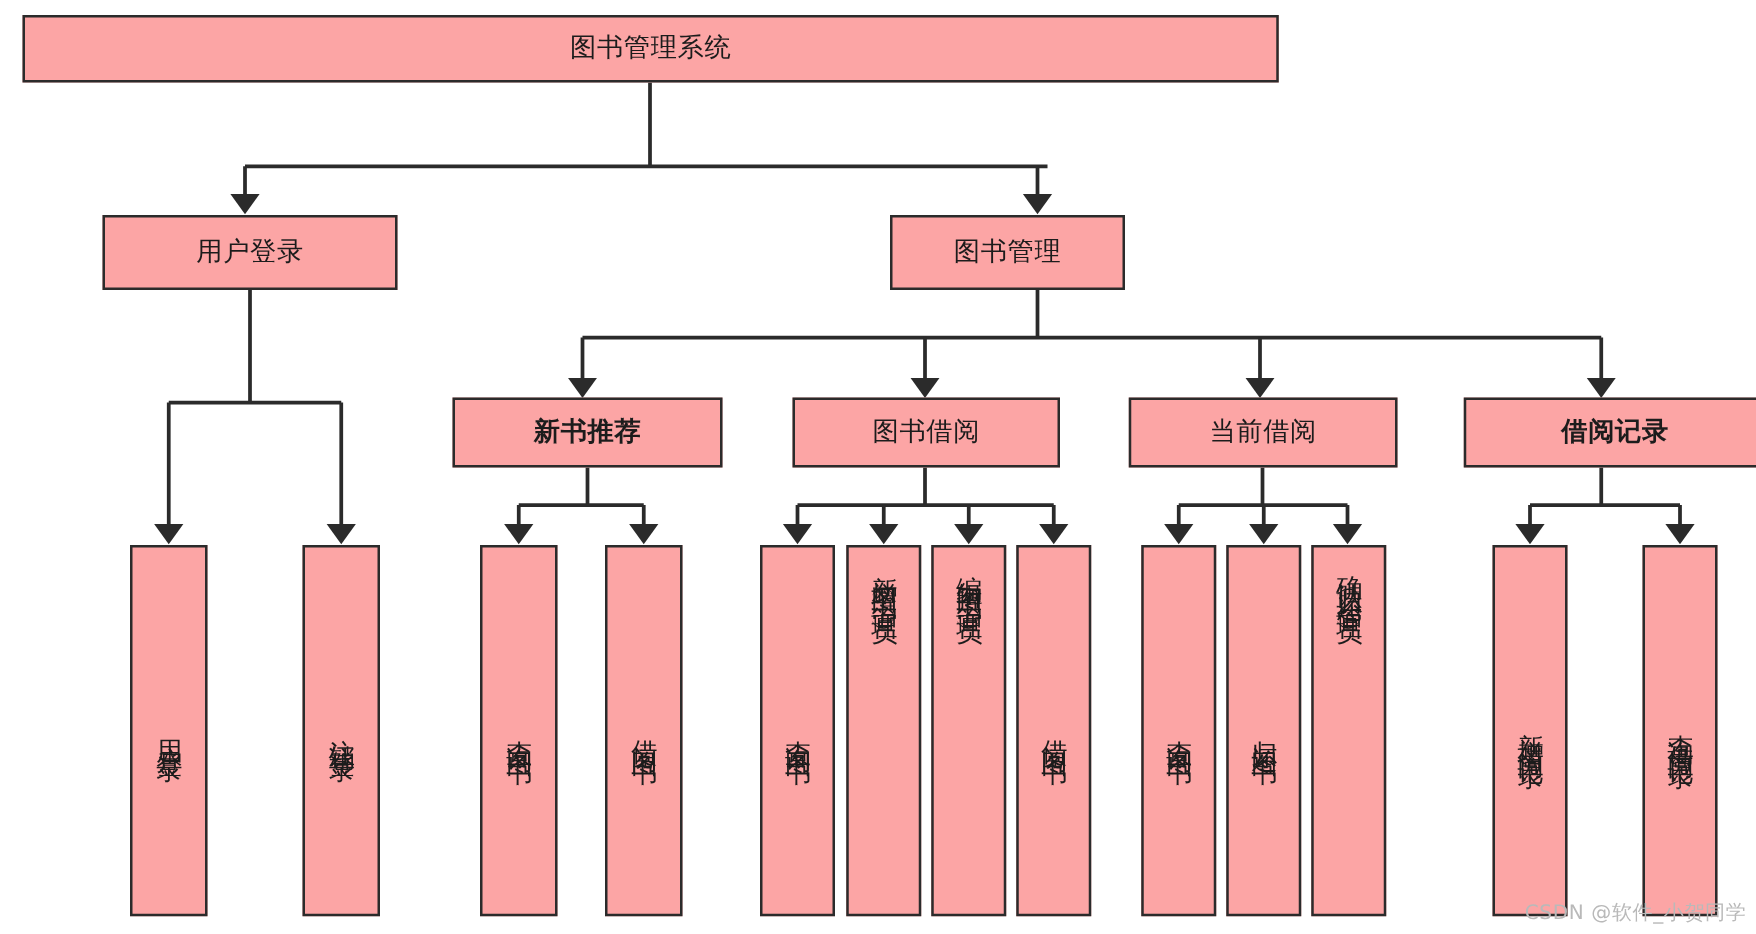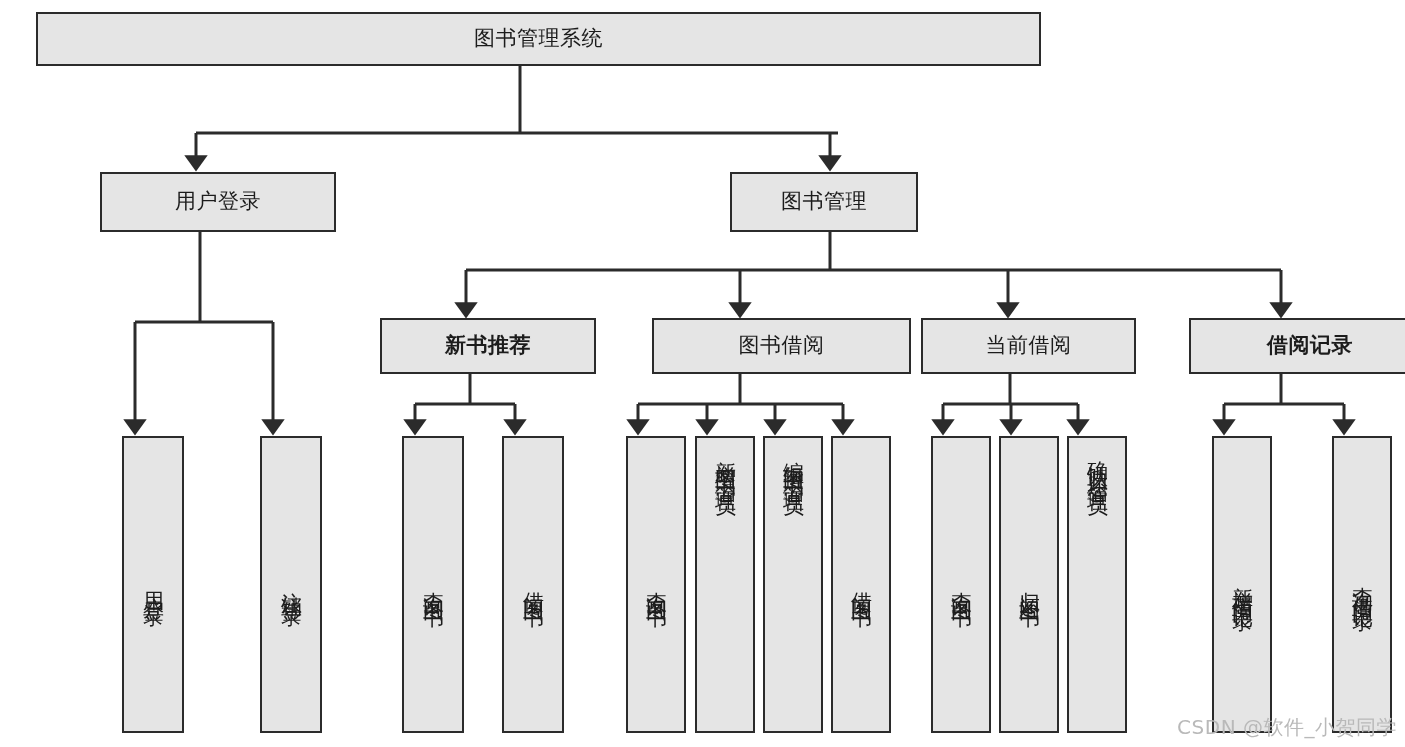--- a/index.html
+++ b/index.html
@@ -21,27 +21,26 @@
   #connector-layer {
     position: absolute;
     left: 0;
     top: 0;
     width: 1405px;
     height: 747px;
   }
   .node-box {
     position: absolute;
     box-sizing: border-box;
-    background: #e5e5e5;
+    background: #fca5a5;
     border: 2px solid #2b2b2b;
     display: flex;
     align-items: center;
     justify-content: center;
     z-index: 2;
-    margin-left: 18px;
   }
   .node-label-h {
     font-size: 21px;
     color: #1c1c1c;
     line-height: 1.1;
     letter-spacing: 0.5px;
     white-space: nowrap;
   }
   .node-box.leaf {
     align-items: flex-start;
@@ -58,21 +57,21 @@
     white-space: nowrap;
   }
   .node-box.leaf.centered {
     align-items: center;
     padding-top: 0;
   }
   #watermark {
     position: absolute;
     right: 8px;
     bottom: 6px;
-    font-size: 20px;
+    font-size: 16px;
     color: #b9b9b9;
     letter-spacing: 0.5px;
     white-space: nowrap;
     z-index: 5;
   }
 </style>
 </head>
 <body>
 
 <div id="diagram-root">
@@ -136,21 +135,21 @@
   </div>
 
   <div class="node-box" style="left:712px; top:172px; width:188px; height:60px;">
     <span class="node-label-h">图书管理</span>
   </div>
 
   <div class="node-box" style="left:362px; top:318px; width:216px; height:56px;font-weight:bold;">
     <span class="node-label-h">新书推荐</span>
   </div>
 
-  <div class="node-box" style="left:634px; top:318px; width:259px; height:56px;">
+  <div class="node-box" style="left:634px; top:318px; width:214px; height:56px;">
     <span class="node-label-h">图书借阅</span>
   </div>
 
   <div class="node-box" style="left:903px; top:318px; width:215px; height:56px;">
     <span class="node-label-h">当前借阅</span>
   </div>
 
   <div class="node-box" style="left:1171px; top:318px; width:242px; height:56px;font-weight:bold;">
     <span class="node-label-h">借阅记录</span>
   </div>

